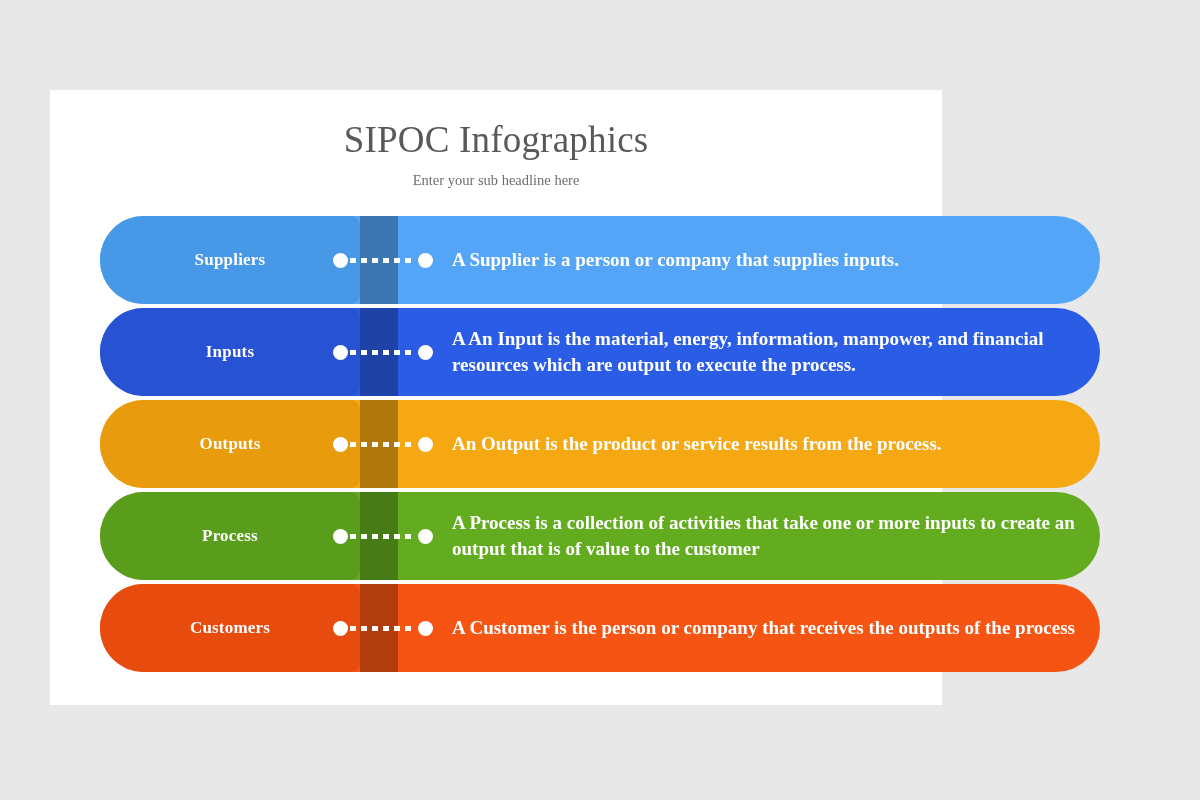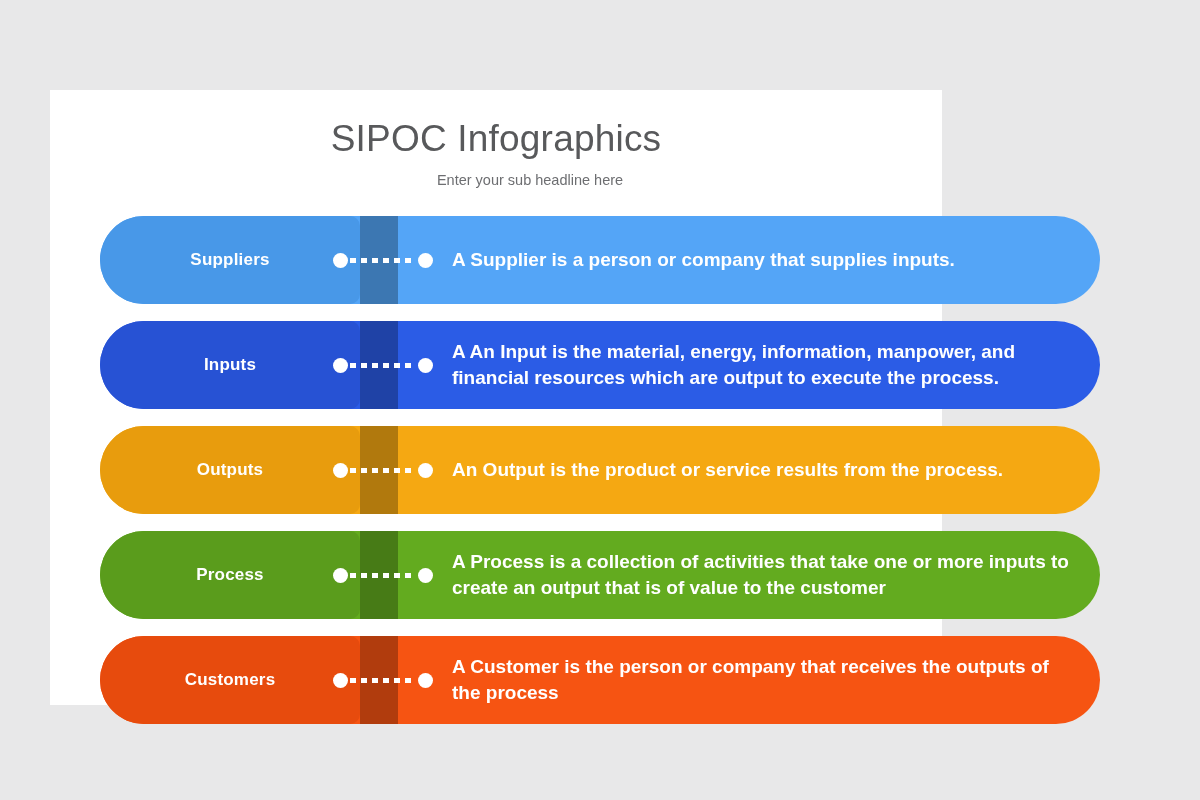--- a/index.html
+++ b/index.html
@@ -13,52 +13,52 @@
     font-family: "Liberation Sans", sans-serif;
     overflow: hidden;
   }
   .slide {
     position: absolute;
     left: 50px;
     top: 90px;
     width: 892px;
     height: 615px;
     background: #ffffff;
+    font-family: Liberation Serif, serif;
   }
   .title {
     position: absolute;
     left: 0;
     top: 28px;
     width: 100%;
     text-align: center;
     font-size: 37px;
     color: #58595b;
     font-weight: normal;
     letter-spacing: 0.2px;
   }
   .subtitle {
     position: absolute;
     left: 0;
     top: 82px;
     width: 100%;
     text-align: center;
     font-size: 14.5px;
     color: #6d6e71;
-    margin-left: 34px;
   }
   .rows {
     position: absolute;
     left: 0;
     top: 126px;
     width: 100%;
   }
   .row {
     position: relative;
     height: 88px;
-    margin-bottom: 17px;
+    margin-bottom: 4px;
   }
   .bar {
     position: absolute;
     left: 50px;
     top: 0;
     width: 1000px;
     height: 88px;
     border-radius: 44px;
   }
   .label-cap {

